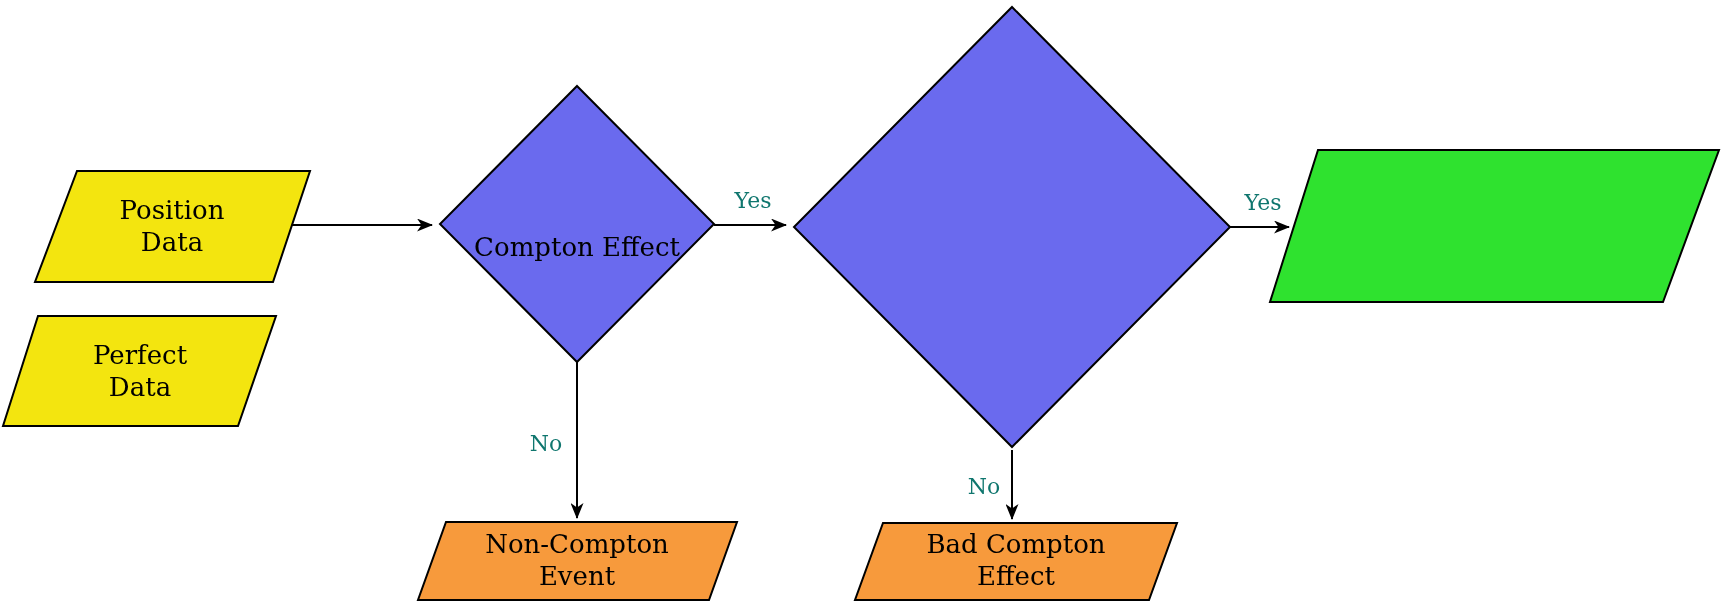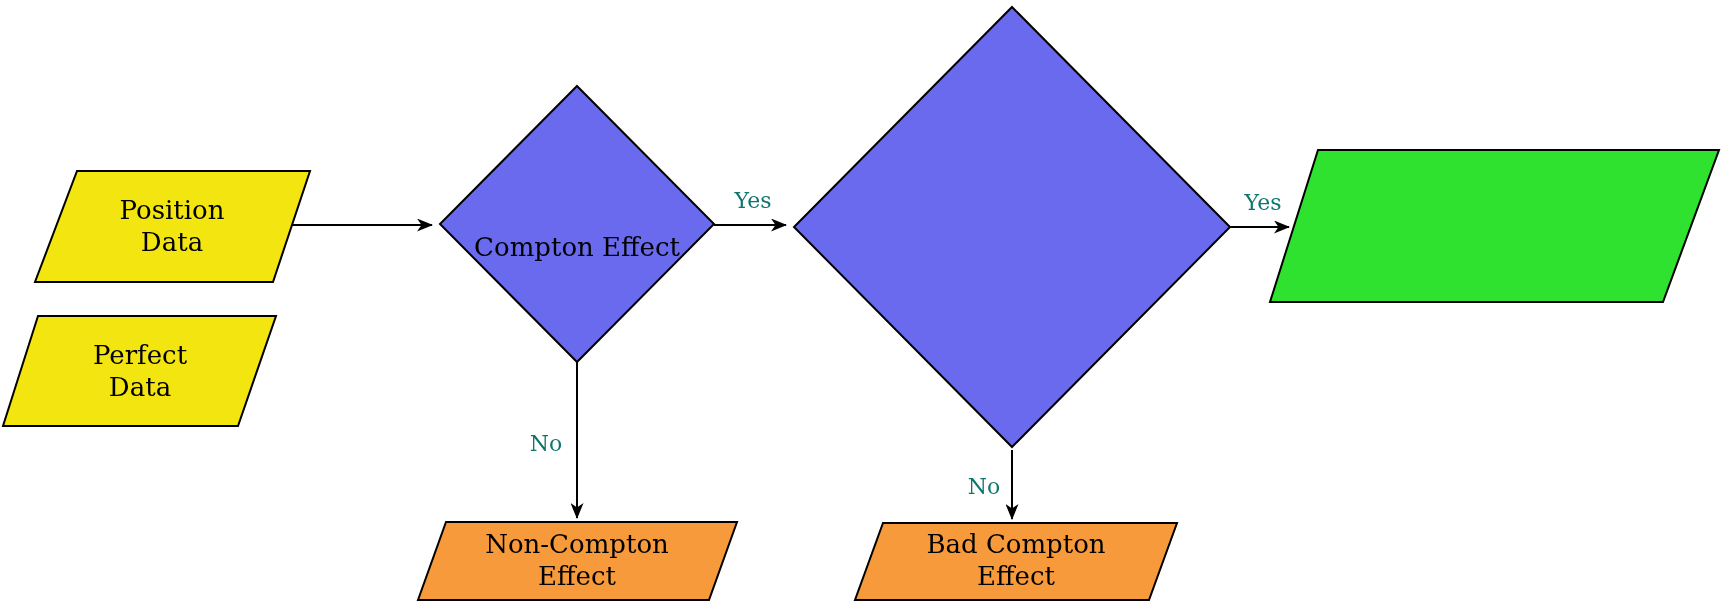--- a/index.html
+++ b/index.html
@@ -75,21 +75,21 @@
     <polygon class="shape" points="446,522 737,522 709,600 418,600" fill="#F79A3C"></polygon>
     <polygon class="shape" points="883,523 1177,523 1149,600 855,600" fill="#F79A3C"></polygon>
   </svg>
 
   <div class="node-label" style="left:172px; top:227px;">Position
 Data</div>
   <div class="node-label" style="left:140px; top:372px;">Perfect
 Data</div>
   <div class="node-label" style="left:577px; top:224px;margin-top:24px;">Compton Effect</div>
   <div class="node-label" style="left:577px; top:561px;">Non-Compton
-Effect</div>
+Event</div>
   <div class="node-label" style="left:1016px; top:561px;">Bad Compton
 Effect</div>
 
   <div class="edge-label" style="left:753px; top:201px;">Yes</div>
   <div class="edge-label" style="left:1263px; top:203px;">Yes</div>
   <div class="edge-label" style="left:546px; top:444px;">No</div>
   <div class="edge-label" style="left:984px; top:487px;">No</div>
 
 </div>
 

